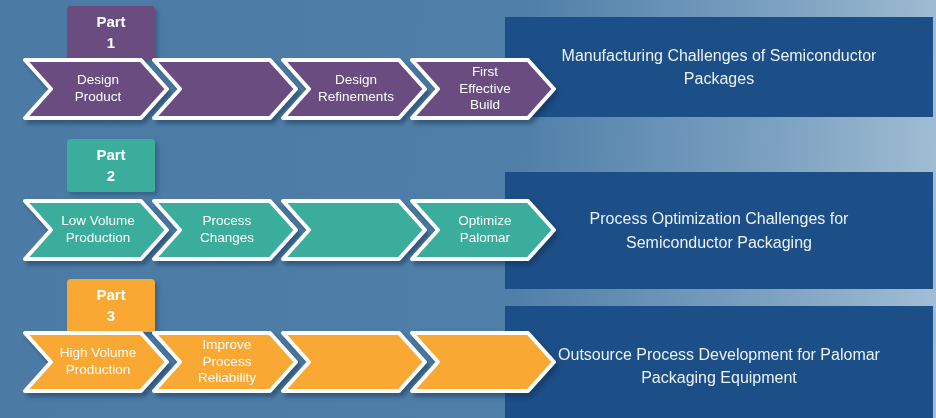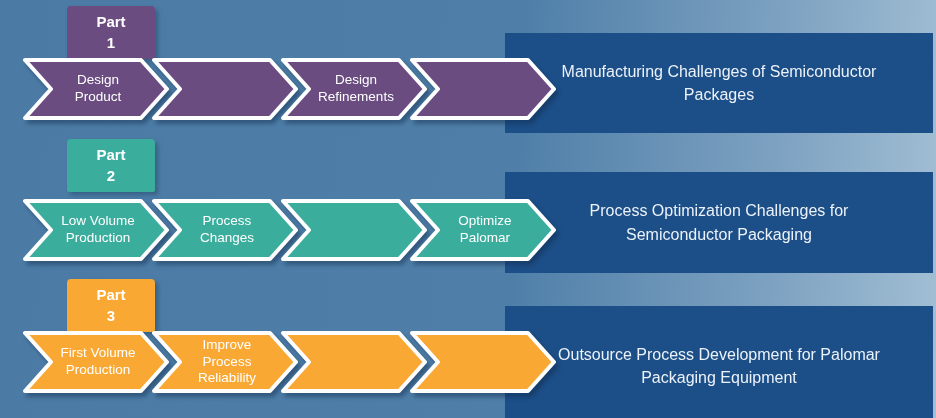--- a/index.html
+++ b/index.html
@@ -26,22 +26,22 @@
   .row3 .part-tab{top:279px;background:#F9A834;}
   
   .summary-box{
     position:absolute;left:505px;width:428px;
     background:#1C4E87;
     display:flex;align-items:center;justify-content:center;
     color:#ECF2F9;font-size:16px;line-height:1.45;
     text-align:center;white-space:pre-line;
     z-index:1;
   }
-  .row1 .summary-box{top:33px;height:100px;}
-  .row2 .summary-box{top:172px;height:101px;}
+  .row1 .summary-box{top:17px;height:100px;}
+  .row2 .summary-box{top:172px;height:117px;}
   .row3 .summary-box{top:306px;height:120px;}
   
   .chevron{position:absolute;width:148px;height:62px;z-index:3;}
   .row1 .chevron{top:58px;}
   .row2 .chevron{top:199px;text-decoration:underline;}
   .row3 .chevron{top:331px;}
   .chevron.c1{left:23px;}
   .chevron.c2{left:152px;}
   .chevron.c3{left:281px;}
   .chevron.c4{left:410px;}
@@ -85,20 +85,23 @@
       <svg width="148" height="62" viewBox="0 0 148 62">
         <path class="chev-path" d="M2,2 L118,2 L144,31 L118,60 L2,60 L28,31 Z"></path>
       </svg>
       <div class="chev-label">Design
 Refinements</div>
     </div>
     <div class="chevron c4">
       <svg width="148" height="62" viewBox="0 0 148 62">
         <path class="chev-path" d="M2,2 L118,2 L144,31 L118,60 L2,60 L28,31 Z"></path>
       </svg>
+      <div class="chev-label">First
+Effective
+Build</div>
     </div>
 
     <div class="summary-box">Manufacturing Challenges of Semiconductor
 Packages</div>
   </div>
 
   <div class="row row2">
     <div class="part-tab">Part
 2</div>
 
@@ -134,21 +137,21 @@
   </div>
 
   <div class="row row3">
     <div class="part-tab">Part
 3</div>
 
     <div class="chevron c1">
       <svg width="148" height="62" viewBox="0 0 148 62">
         <path class="chev-path" d="M2,2 L118,2 L144,31 L118,60 L2,60 L28,31 Z"></path>
       </svg>
-      <div class="chev-label">First Volume
+      <div class="chev-label">High Volume
 Production</div>
     </div>
     <div class="chevron c2">
       <svg width="148" height="62" viewBox="0 0 148 62">
         <path class="chev-path" d="M2,2 L118,2 L144,31 L118,60 L2,60 L28,31 Z"></path>
       </svg>
       <div class="chev-label">Improve
 Process
 Reliability</div>
     </div>

